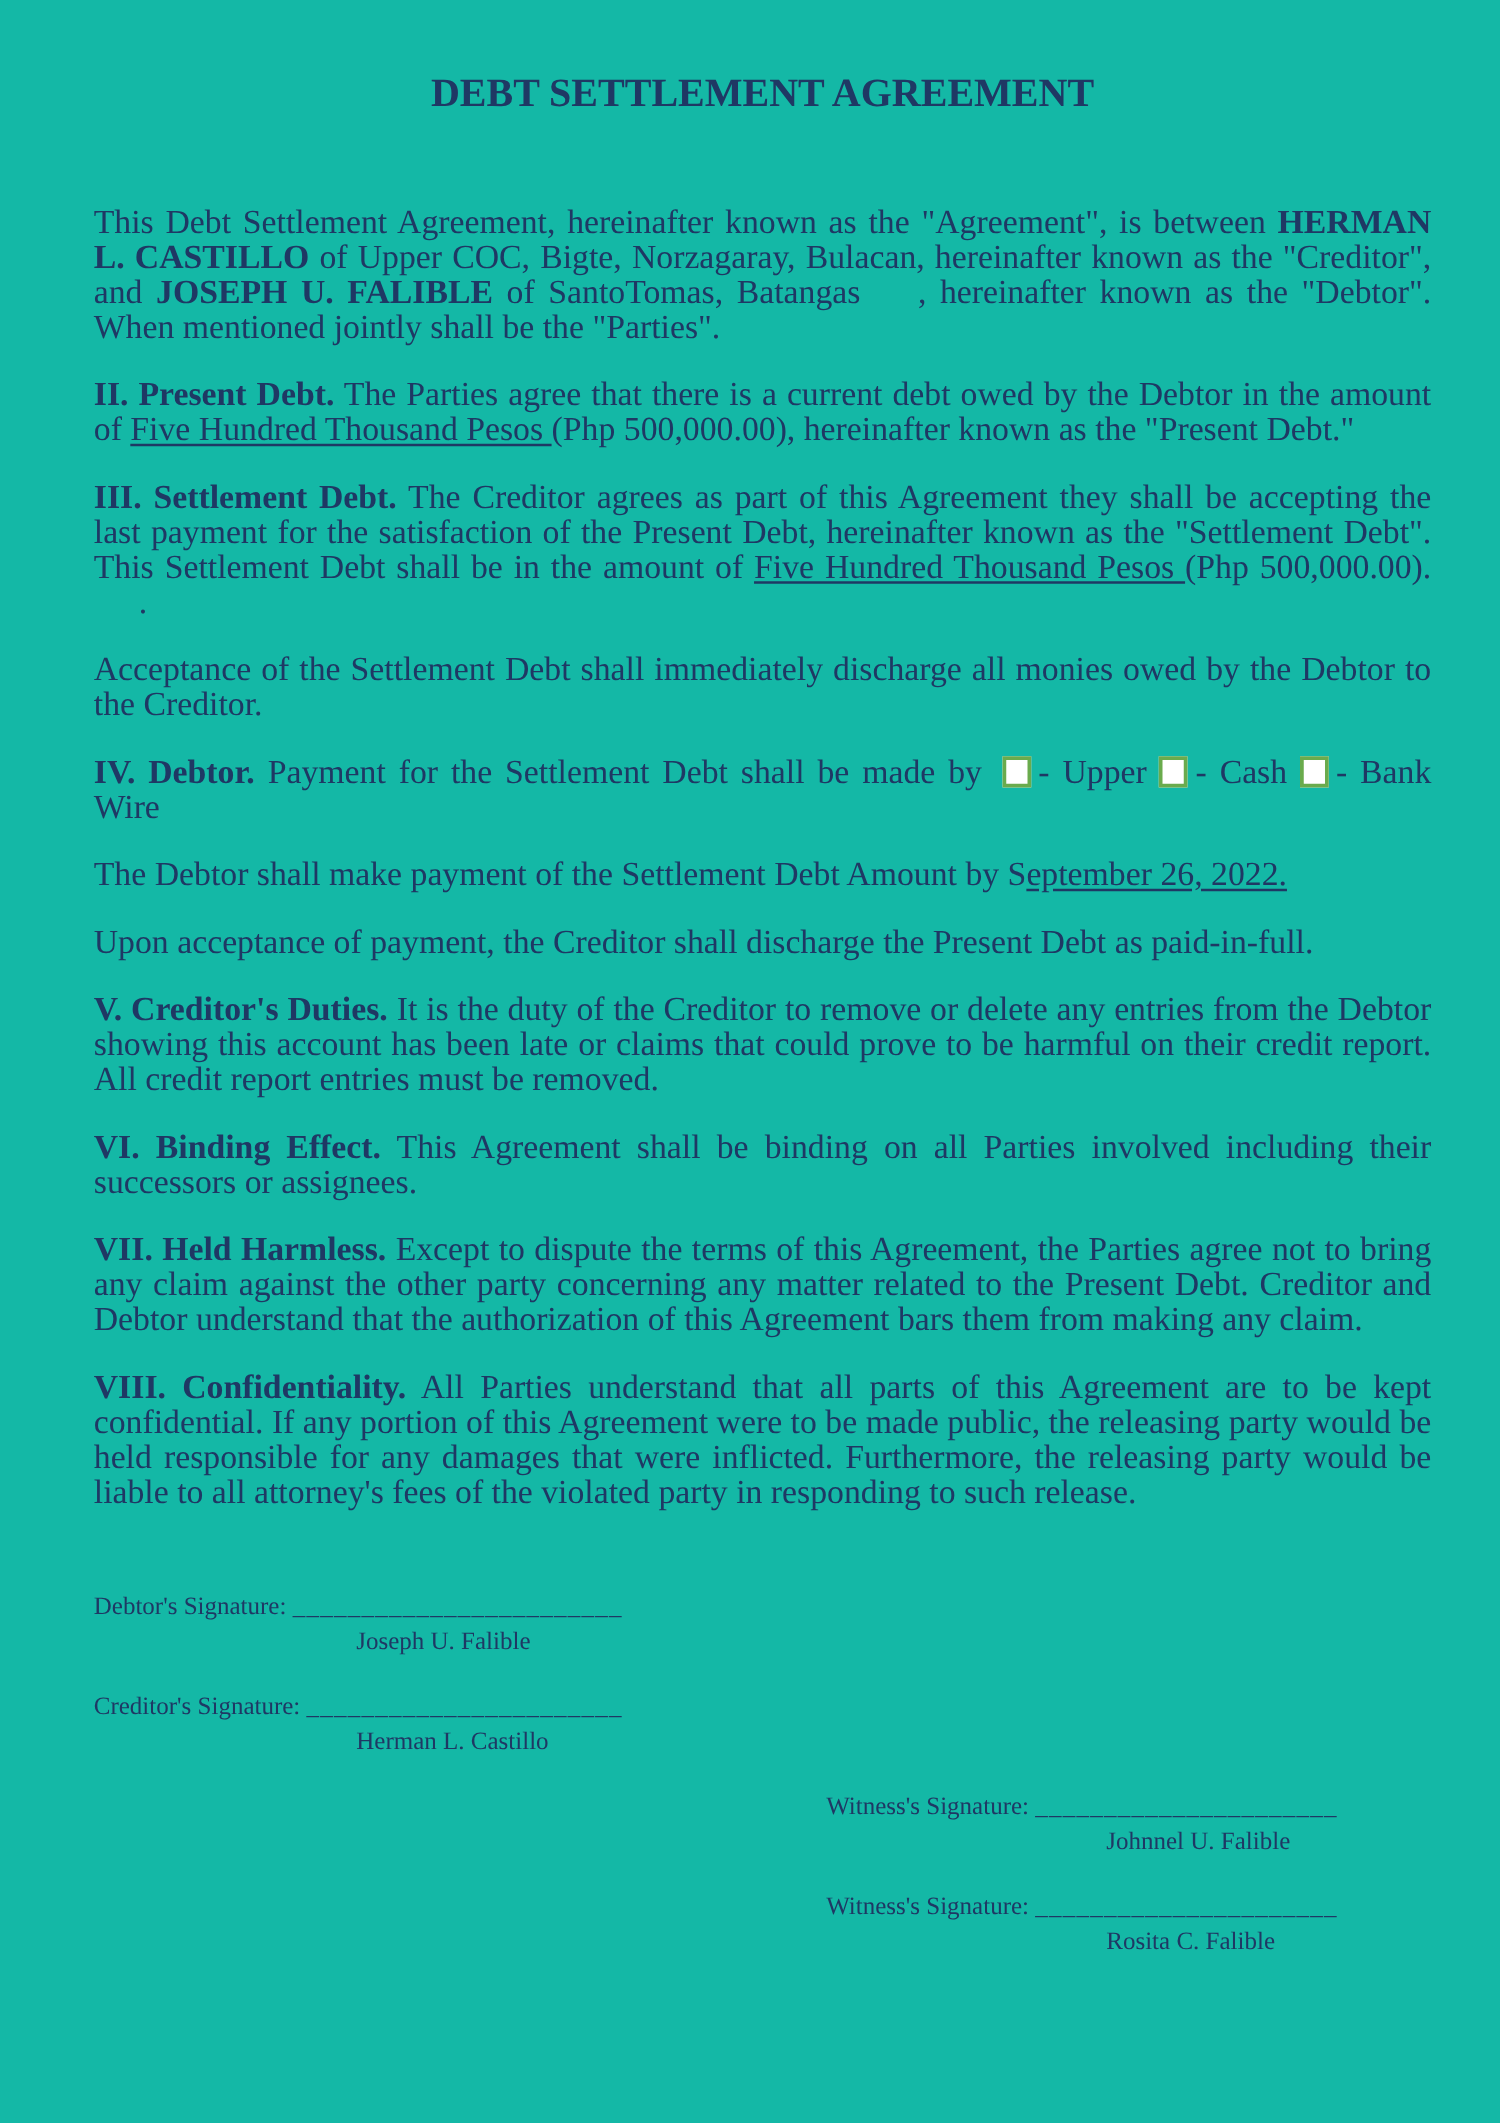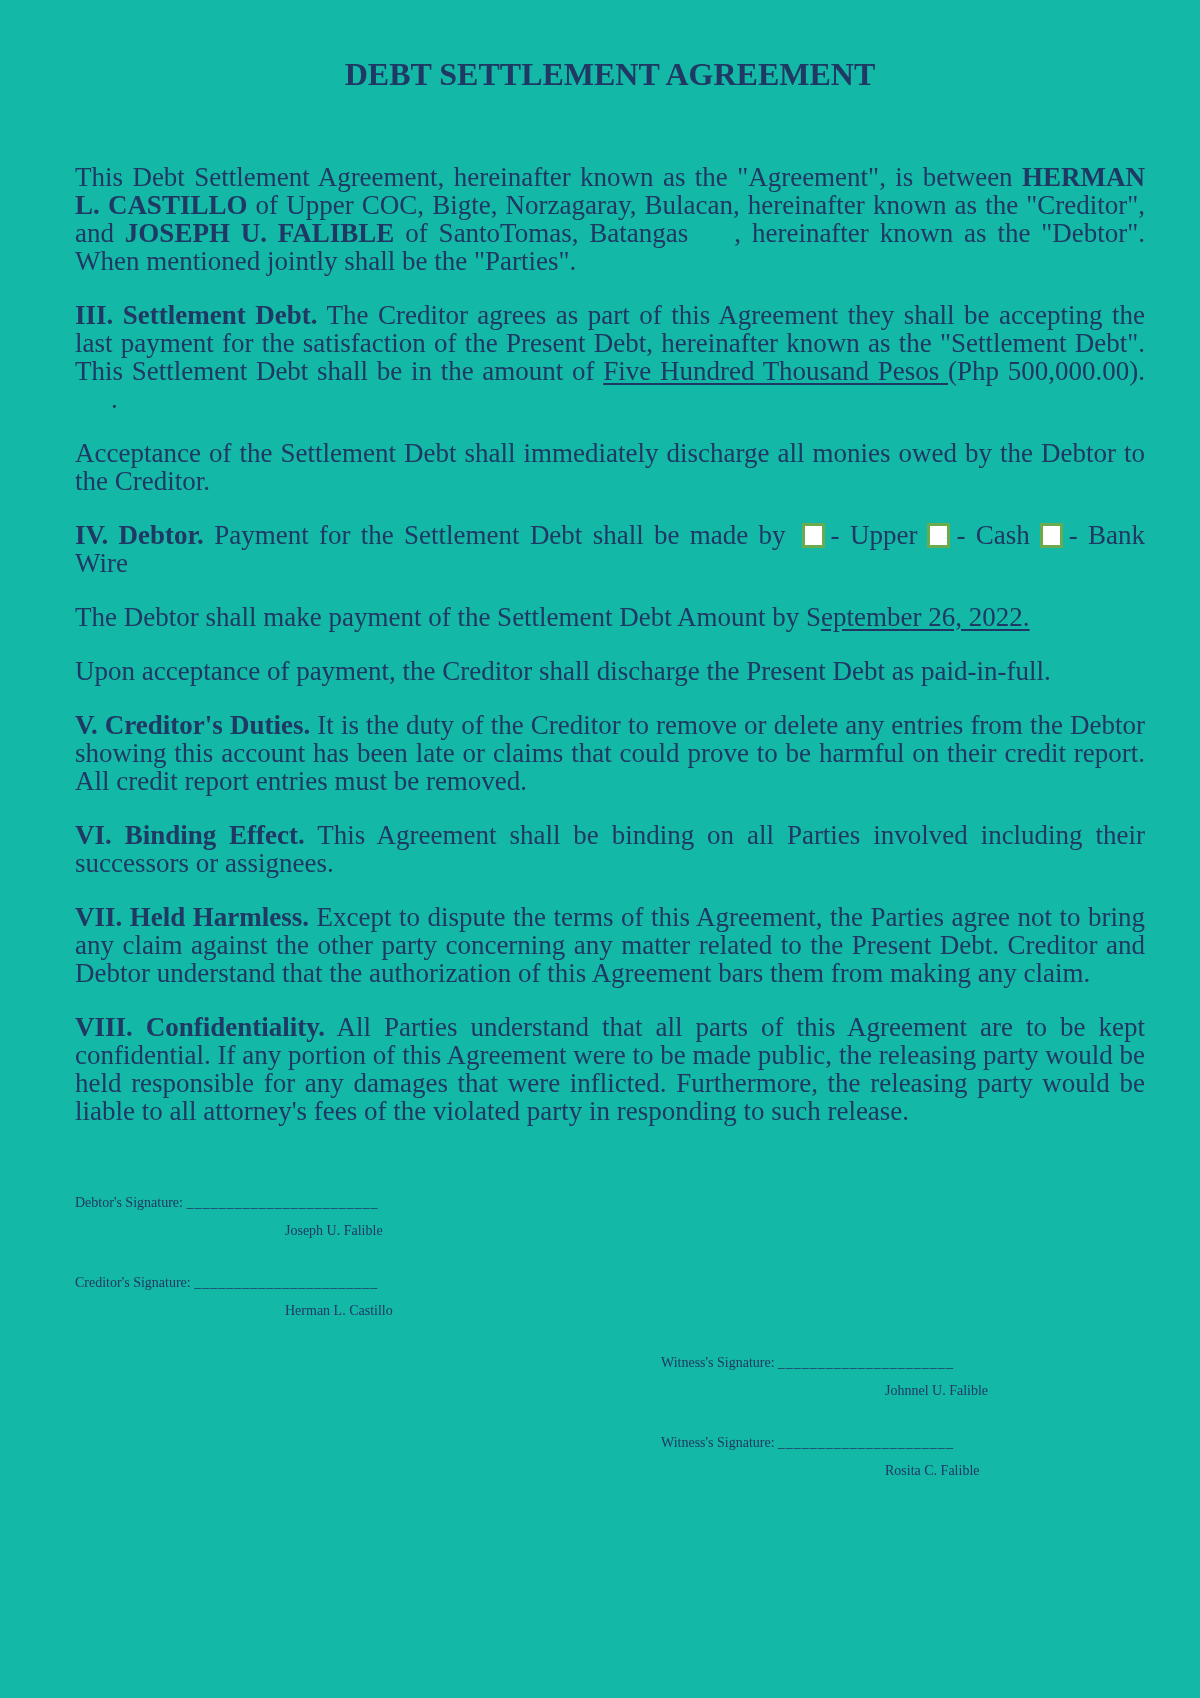--- a/index.html
+++ b/index.html
@@ -34,21 +34,21 @@
   .gap-small{display:inline-block;width:36px;}
   .cb{
     display:inline-block;
     width:17px;height:19px;
     border:3px solid #6AAB4D;
     background:#fff;
     vertical-align:-4px;
     margin:0 6px 0 10px;
   }
   .cb.first{margin-left:16px;}
-  .sig-area{margin-top:64px;font-size:14px;line-height:28px;}
+  .sig-area{margin-top:64px;font-size:20px;line-height:28px;}
   .sig-block{margin-bottom:24px;}
   .sig-label{white-space:pre;}
   .sig-line{letter-spacing:1px;}
   .sig-name{margin-left:210px;}
   .witness-wrap{margin-left:586px;}
   .witness-wrap .sig-name{margin-left:224px;}
 </style>
 </head>
 <body>
 
@@ -58,20 +58,25 @@
 
   <p class="para">
     <span>This Debt Settlement Agreement, hereinafter known as the "Agreement", is between</span>
     <span class="hd">HERMAN L. CASTILLO</span>
     <span>of Upper COC, Bigte, Norzagaray, Bulacan, hereinafter known as the "Creditor", and</span>
     <span class="hd">JOSEPH U. FALIBLE</span>
     <span>of SantoTomas, Batangas</span><span class="gap-wide"></span><span>, hereinafter known as the "Debtor". When mentioned jointly shall be the "Parties".</span>
   </p>
 
 
+  <p class="para">
+    <span class="hd">II. Present Debt.</span>
+    <span>The Parties agree that there is a current debt owed by the Debtor in the amount of</span>
+    <u>Five Hundred Thousand Pesos </u><span>(Php 500,000.00), hereinafter known as the "Present Debt."</span>
+  </p>
 
   <p class="para">
     <span class="hd">III. Settlement Debt.</span>
     <span>The Creditor agrees as part of this Agreement they shall be accepting the last payment for the satisfaction of the Present Debt, hereinafter known as the "Settlement Debt". This Settlement Debt shall be in the amount of</span>
     <u>Five Hundred Thousand Pesos </u><span>(Php 500,000.00).</span><span class="gap-small"></span><span>.</span>
   </p>
 
   <p class="para">Acceptance of the Settlement Debt shall immediately discharge all monies owed by the Debtor to the Creditor.</p>
 
   <p class="para">

